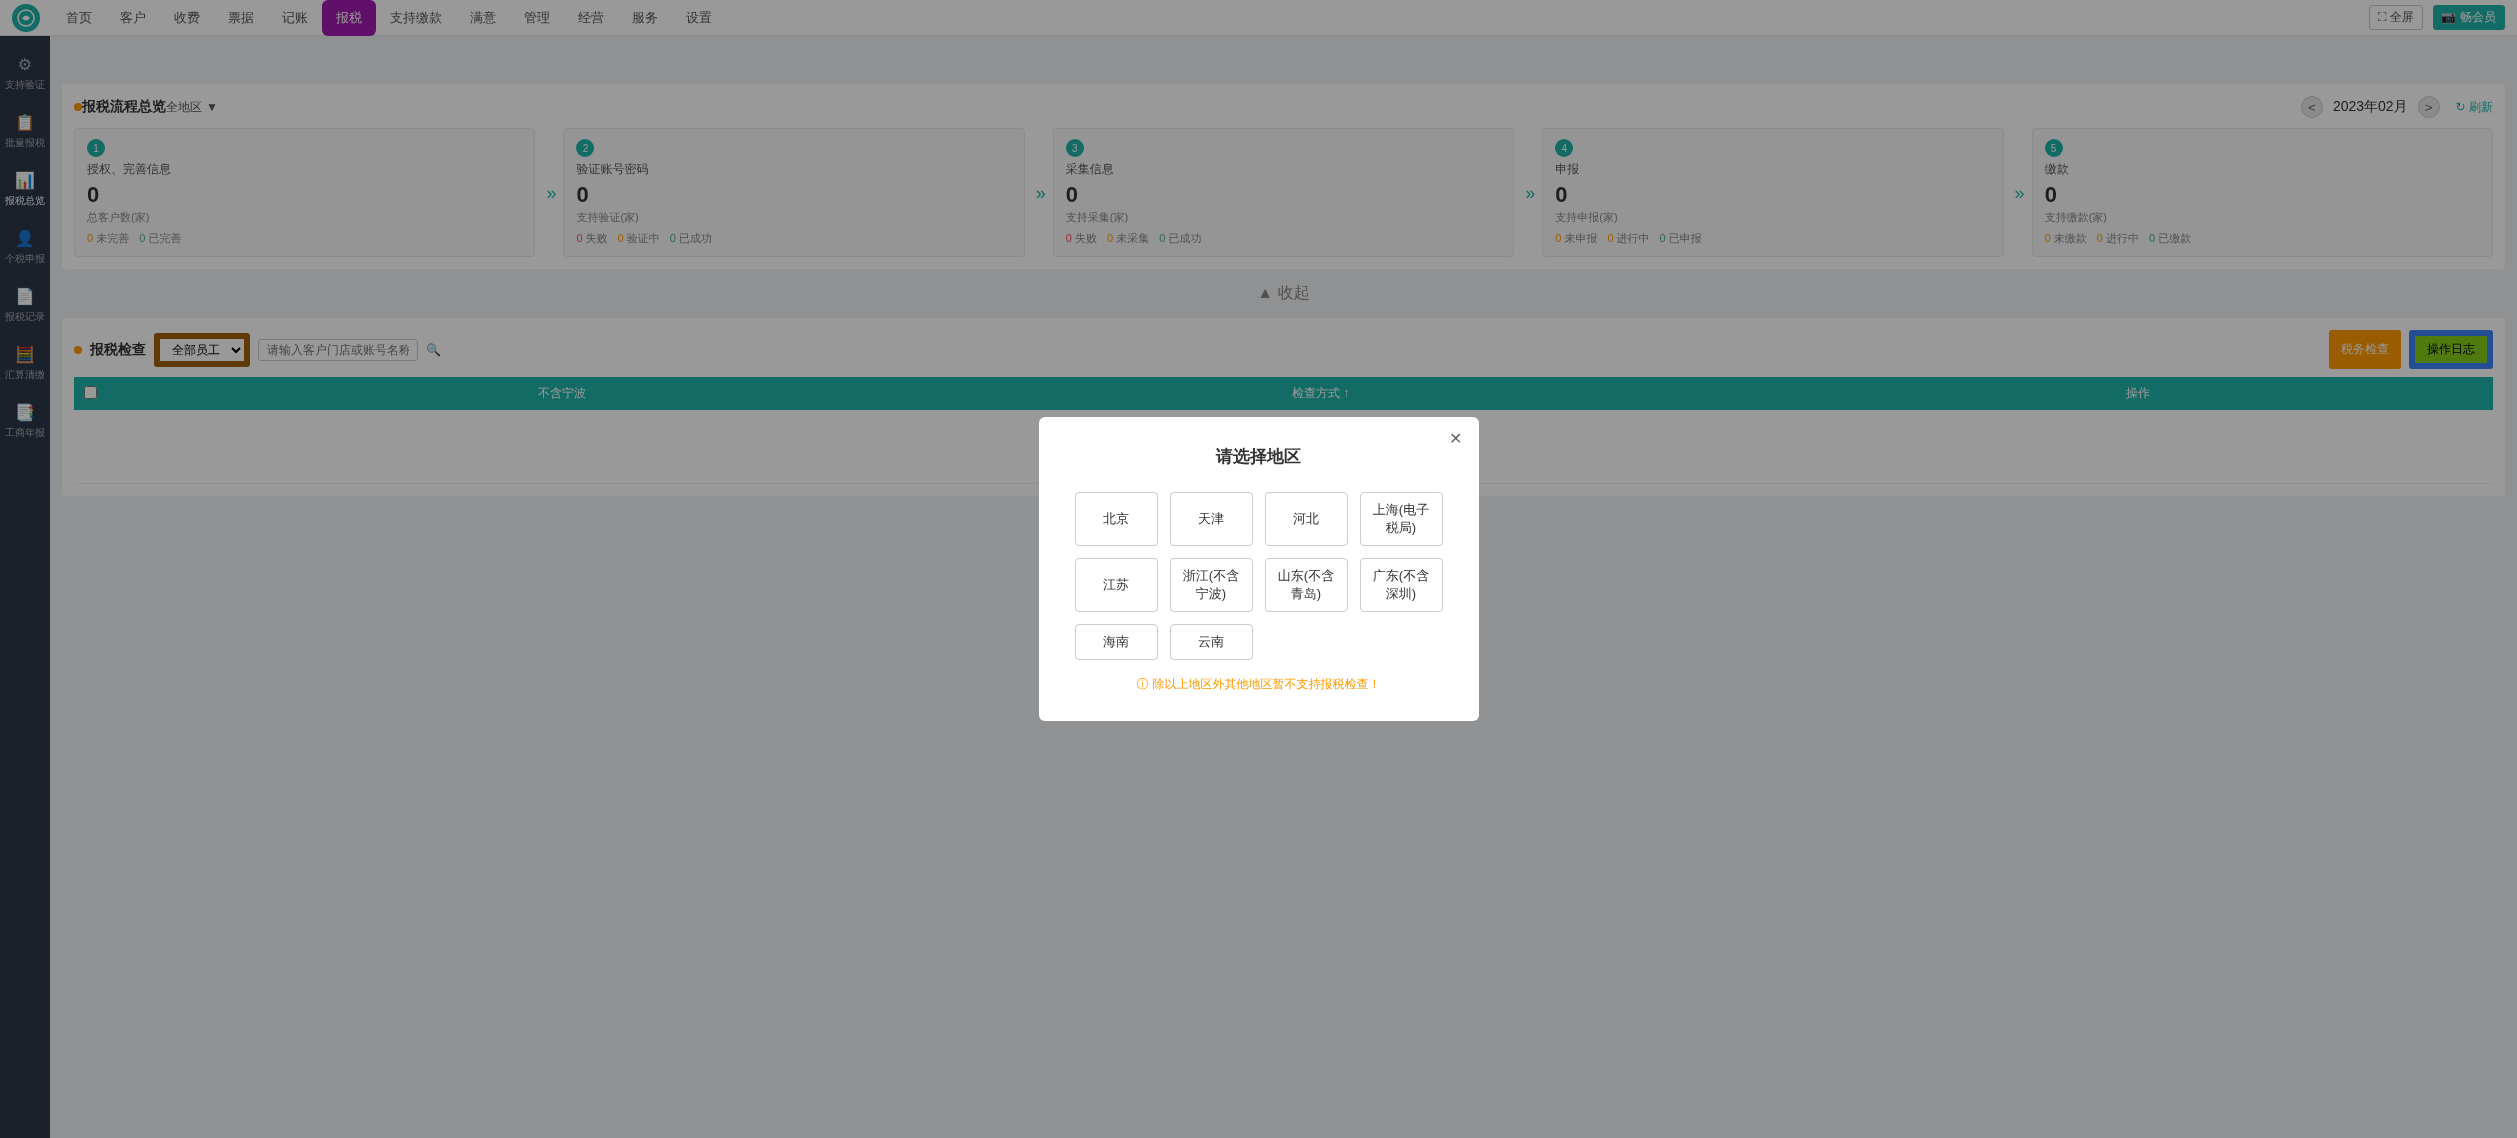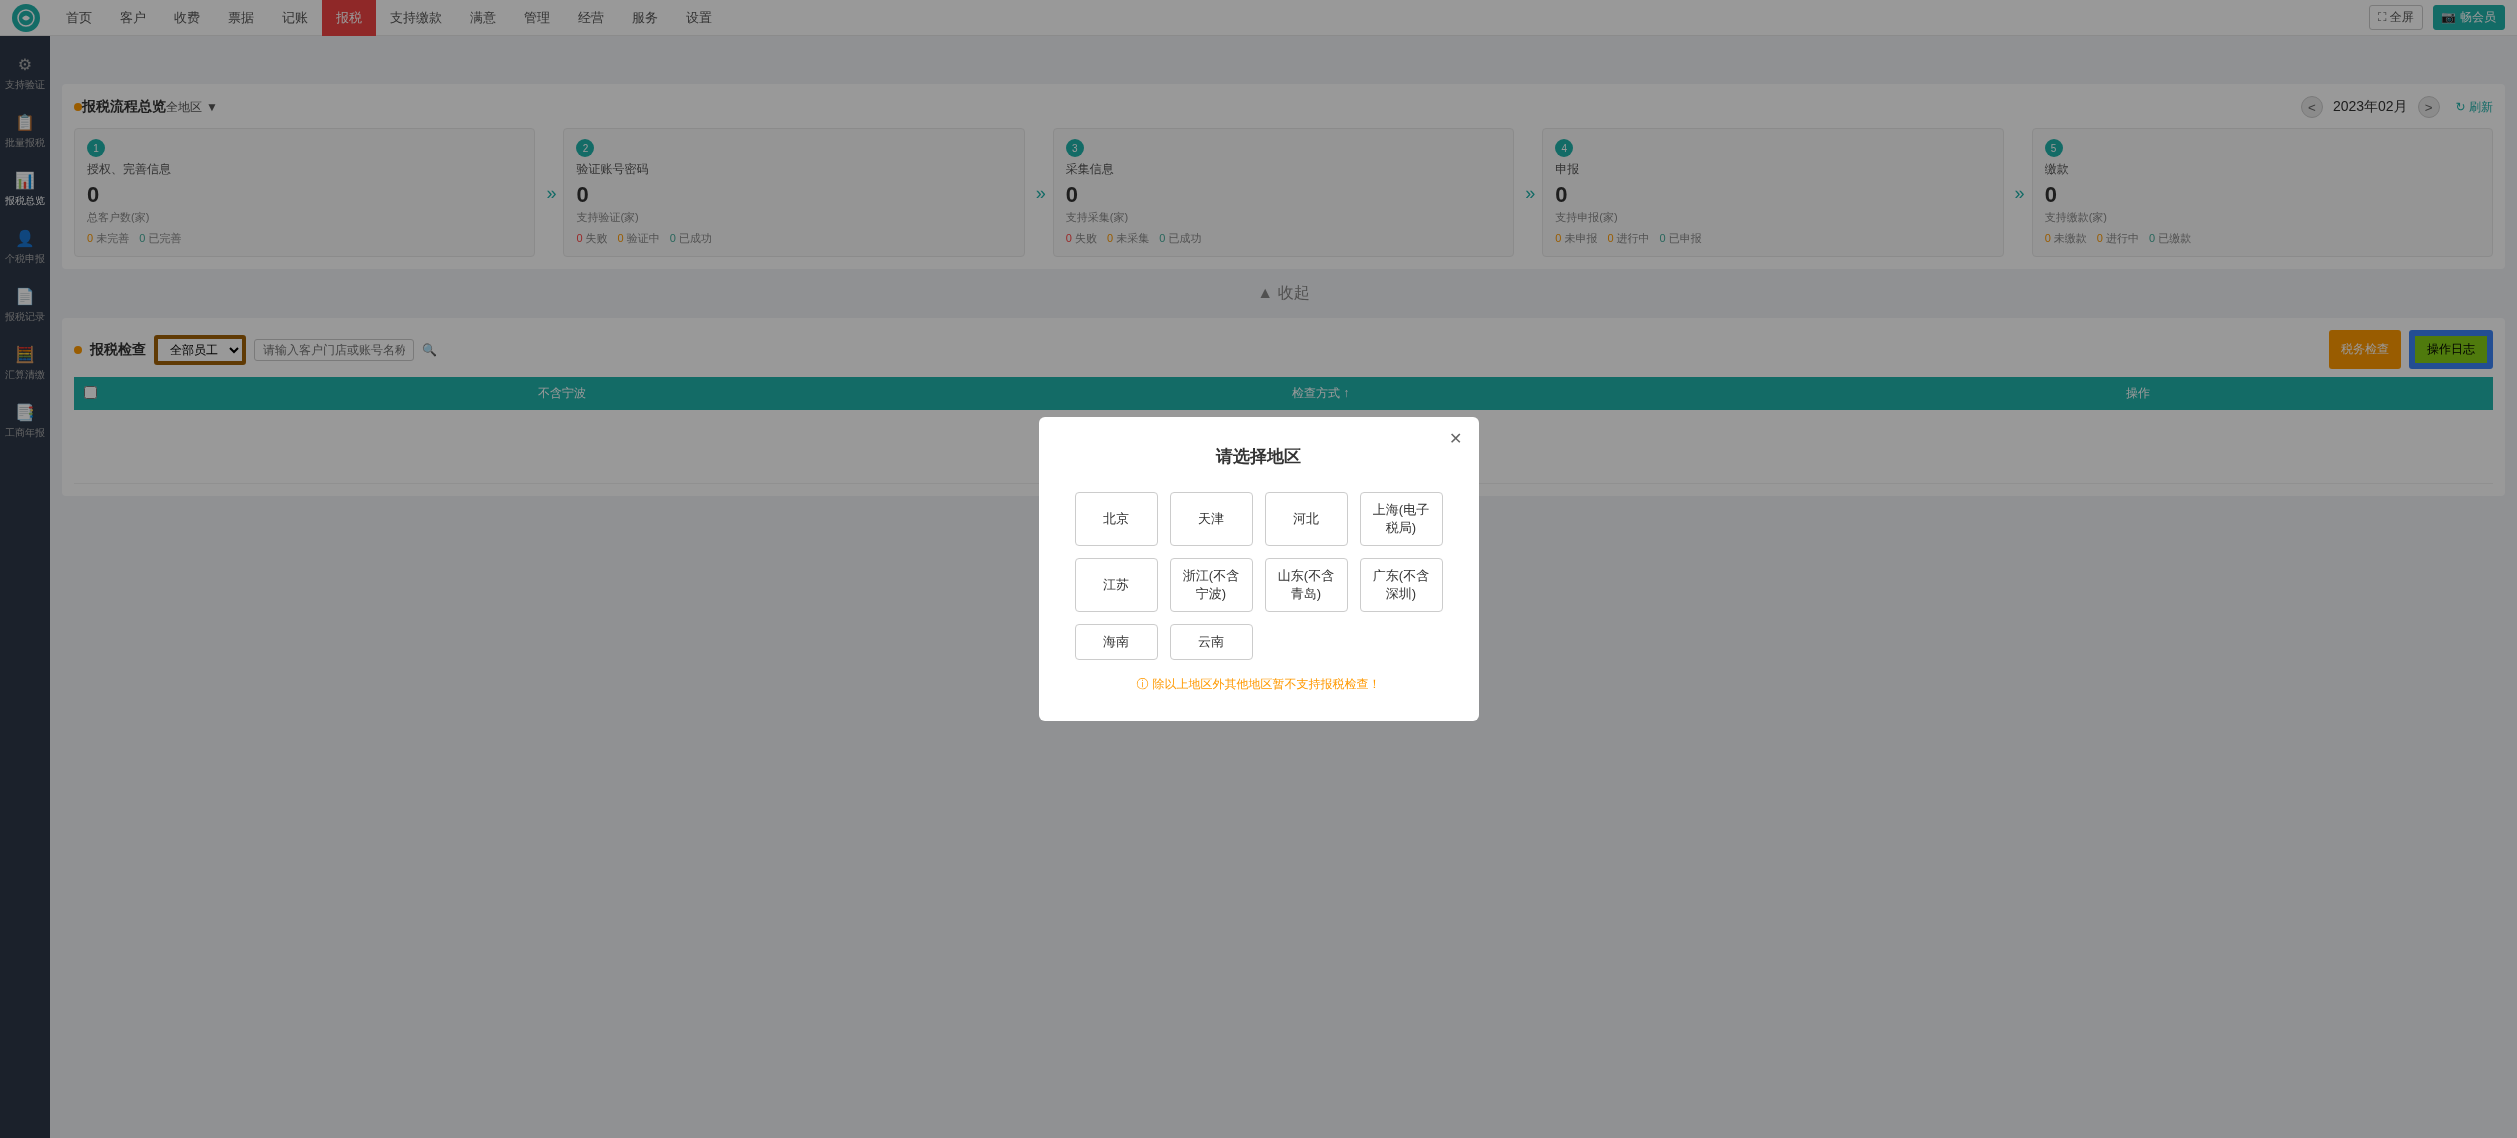--- a/index.html
+++ b/index.html
@@ -29,22 +29,23 @@
     }
     .nav-item {
       padding: 0 14px;
       height: 36px;
       display: flex; align-items: center;
       cursor: pointer;
       color: #555;
       font-size: 13px;
     }
     .nav-item.active {
-      background: #ef4444;
+      background: #a21caf;
       color: white;
+      border-radius: 6px;
     }
     .top-nav-right {
       display: flex; align-items: center; gap: 10px; margin-left: auto;
     }
     .top-nav-right .btn-small {
       padding: 3px 8px;
       border: 1px solid #ccc;
       border-radius: 3px;
       cursor: pointer;
       font-size: 12px;
@@ -200,21 +201,21 @@
       padding: 12px;
     }
     .check-header {
       display: flex; align-items: center; justify-content: space-between;
       margin-bottom: 8px;
     }
     .check-filters {
       display: flex; align-items: center; gap: 8px;
     }
     .filter-select {
-      border: 4px solid #a16207;
+      border: 6px solid #a16207;
       border-radius: 3px;
       padding: 3px 8px;
       font-size: 12px;
       background: #fff;
     }
     .search-input {
       border: 1px solid #ccc;
       border-radius: 3px;
       padding: 3px 8px;
       font-size: 12px;

